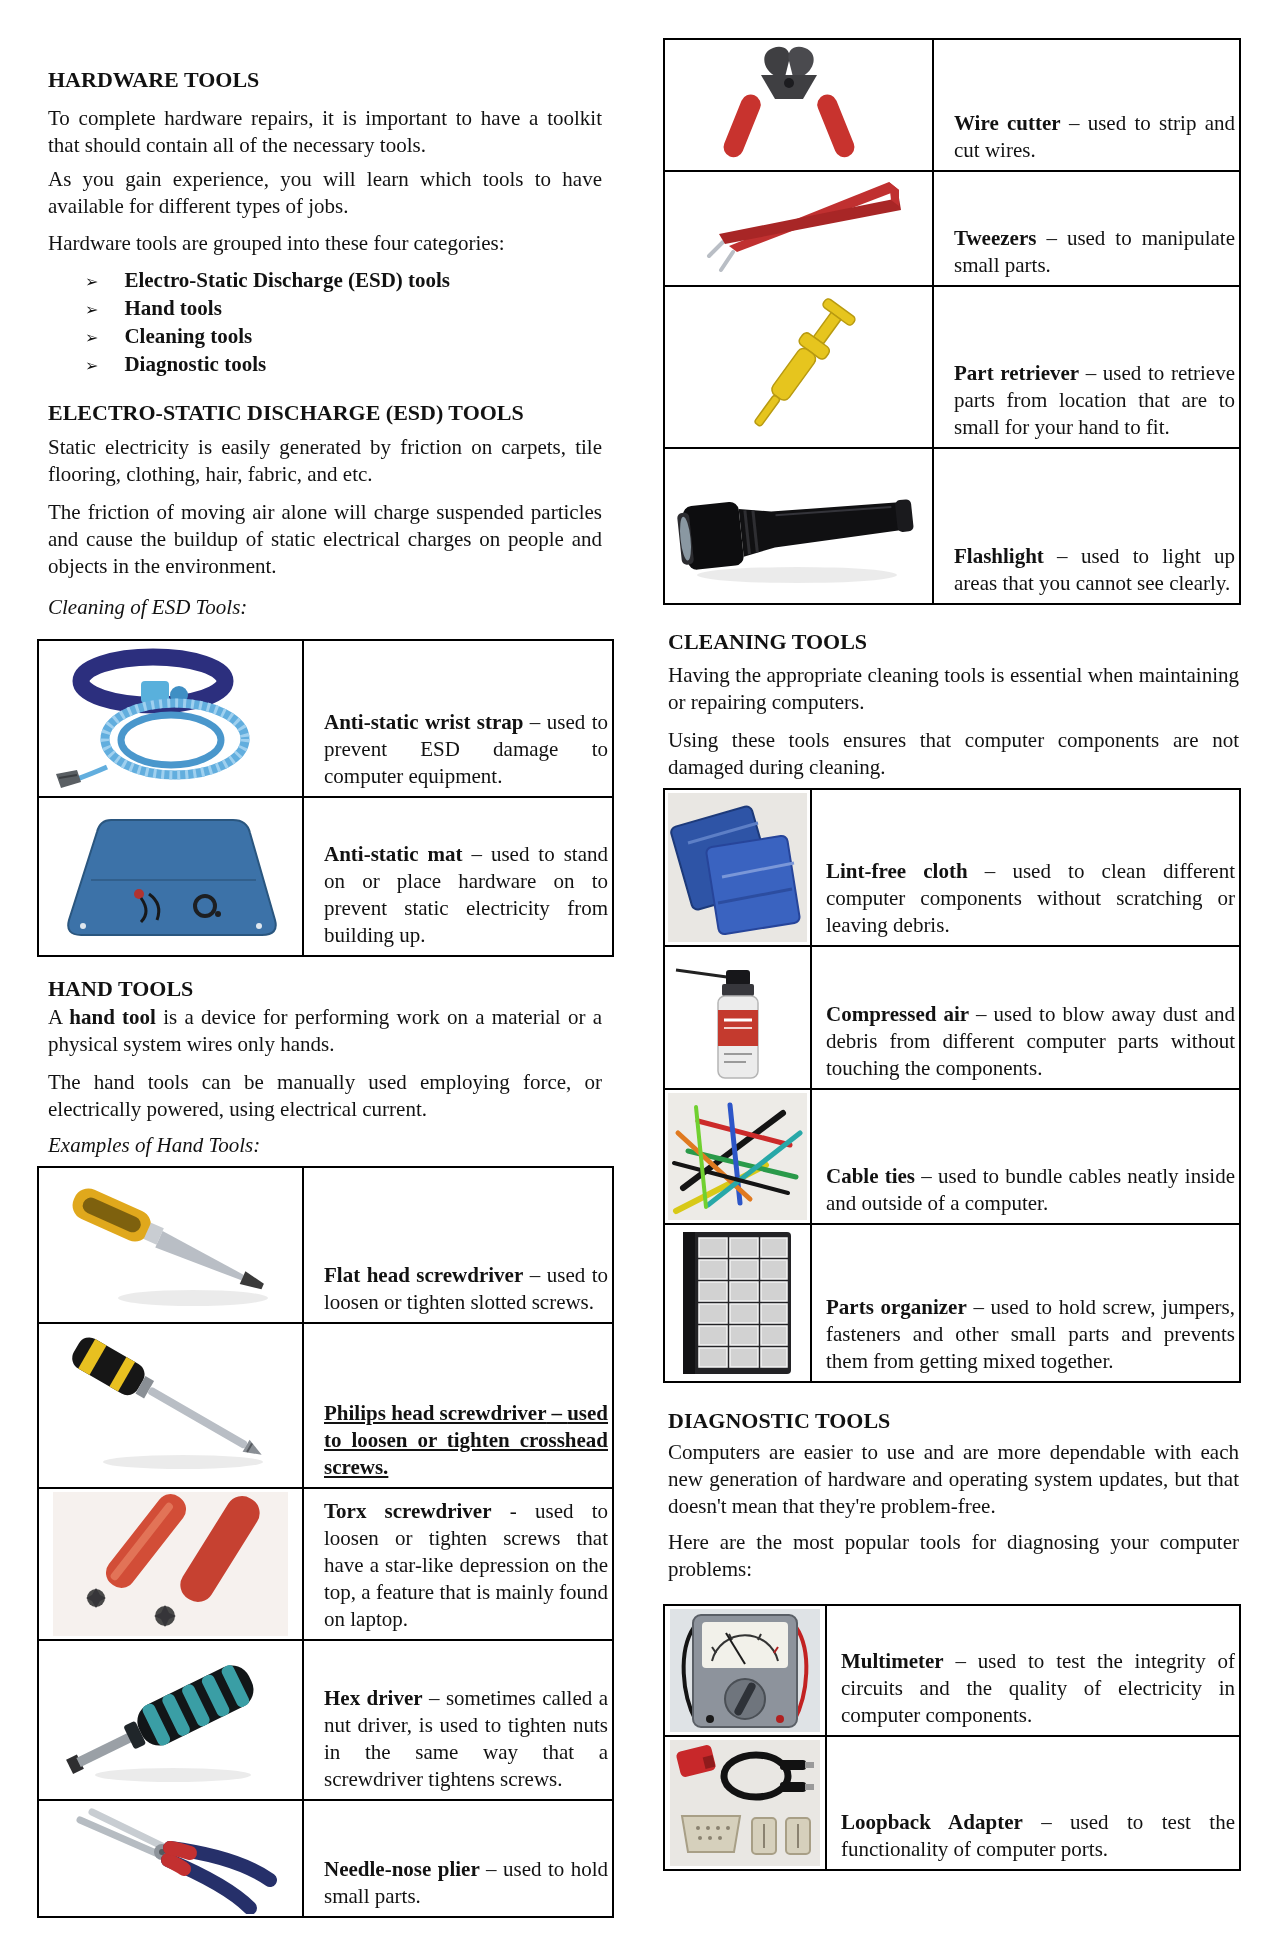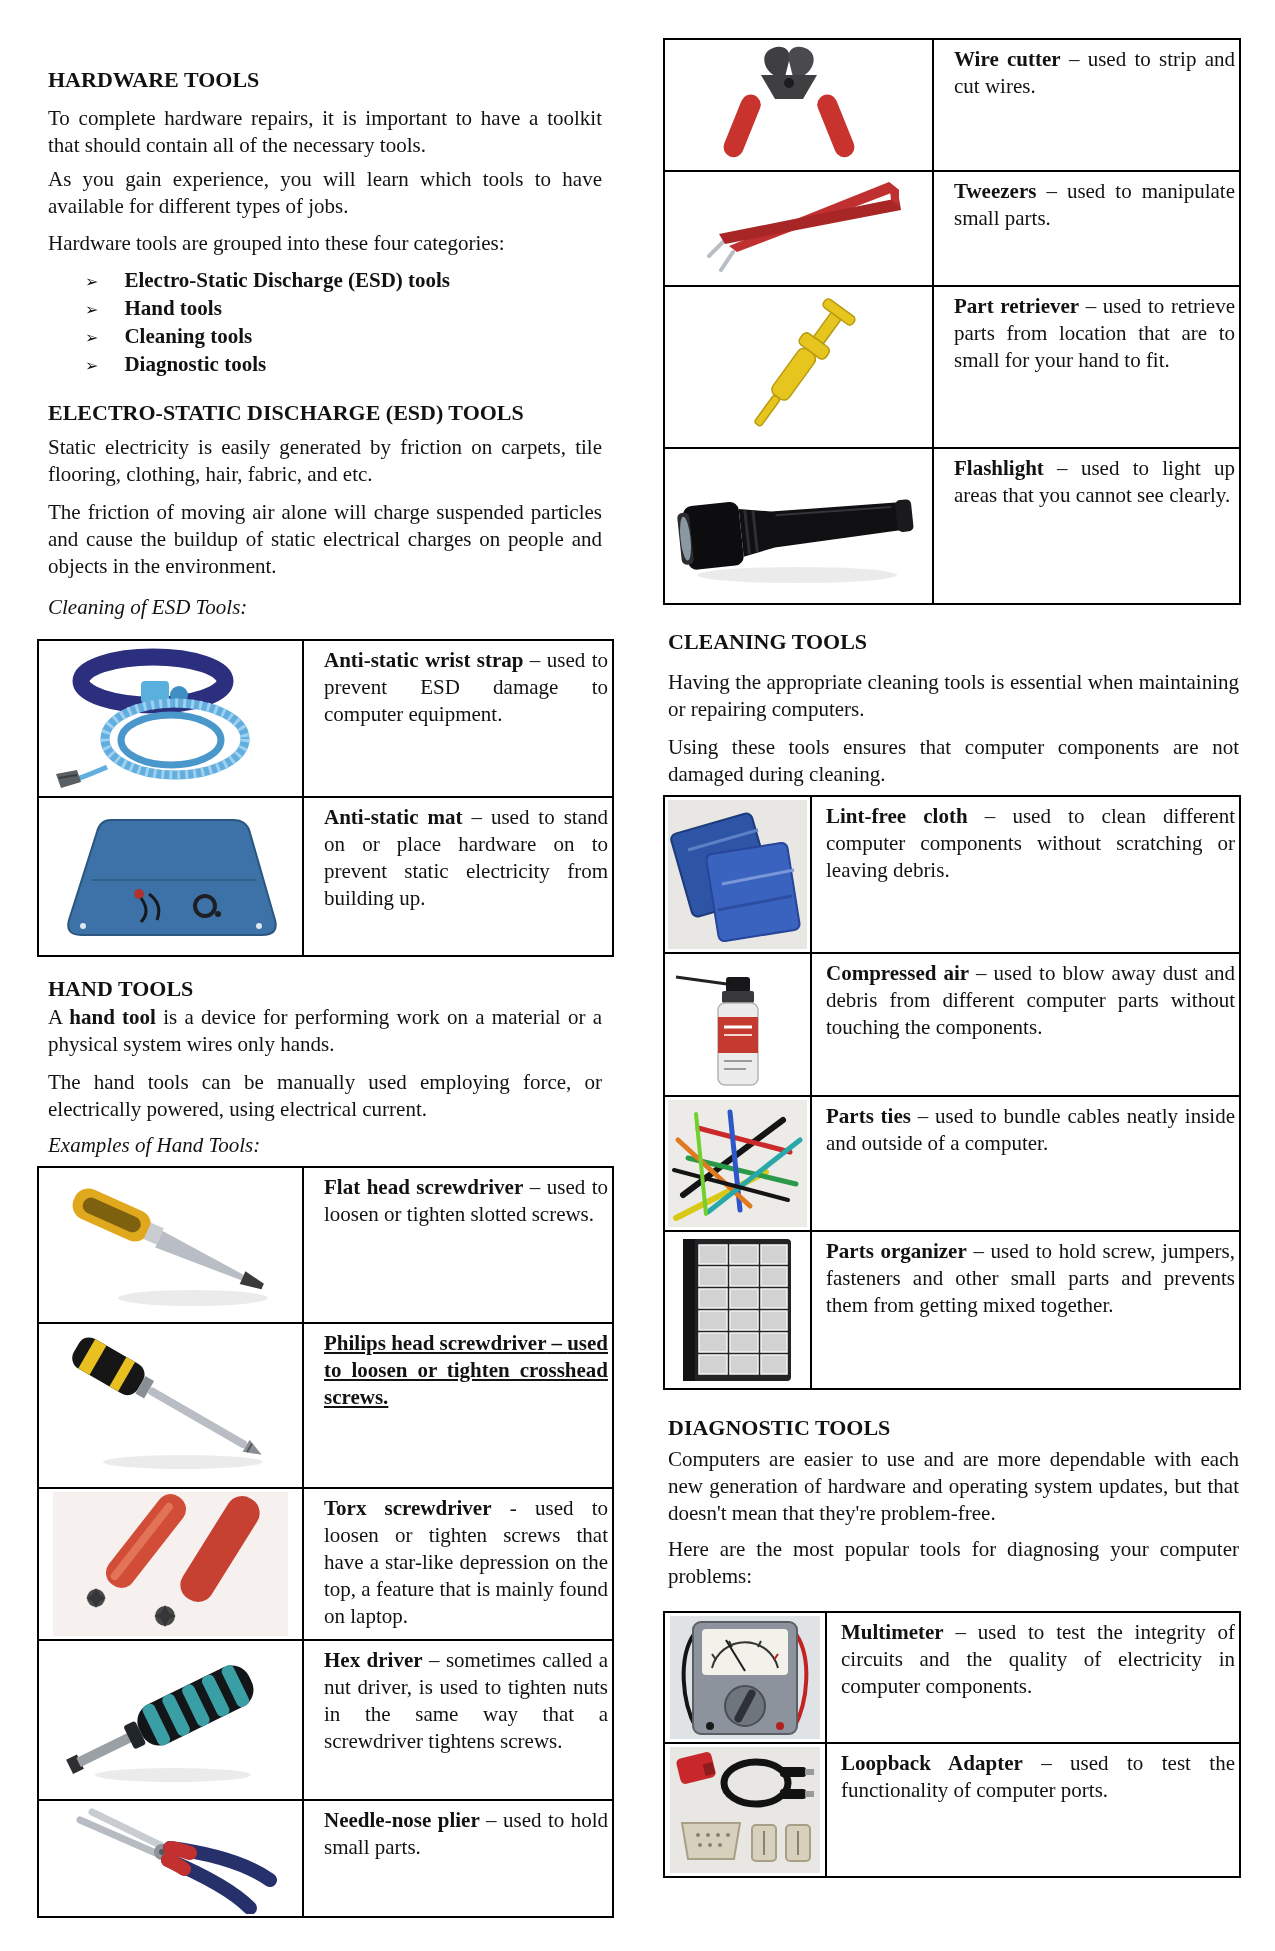--- a/index.html
+++ b/index.html
@@ -19,21 +19,21 @@
   ul.cats li{display:flex;align-items:baseline;font-size:21px;line-height:26px;font-weight:700;}
   .bg{font-family:"DejaVu Sans",sans-serif;font-size:16px;margin-right:26px;font-weight:400;}
   .ttable{border:2px solid #000;}
   .trow{display:flex;border-top:2px solid #000;align-items:stretch;}
   .trow:first-child{border-top:none;}
   .timg{border-right:2px solid #000;display:flex;align-items:center;justify-content:center;overflow:hidden;background:#fff;}
   .w263 .timg{flex:0 0 263px;}
   .w267 .timg{flex:0 0 267px;}
   .w145 .timg{flex:0 0 145px;}
   .w160 .timg{flex:0 0 160px;}
-  .ttxt{flex:1;display:flex;align-items:flex-start;padding:6px 4px 6px 20px;}
+  .ttxt{flex:1;display:flex;align-items:flex-end;padding:6px 4px 6px 20px;}
   .w145 .ttxt,.w160 .ttxt{padding-left:14px;}
   .ttxt p{margin:0;font-size:21px;line-height:27px;text-align:justify;width:100%;}
   .ttxt b{font-weight:700;}
   .bold-all span,.bold-all b{font-weight:700;text-decoration:underline;}
   svg{display:block;}
 </style>
 </head>
 <body>
 
 <div class="col" id="colL">
@@ -272,21 +272,21 @@
           </g>
         </svg>
       </div>
       <div class="ttxt">
         <p><b>Flashlight</b><span> – </span><span>used to light up areas that you cannot see clearly.</span></p>
       </div>
     </div>
   </div>
 
   <h2 class="h" style="margin-top:23px">CLEANING TOOLS</h2>
-  <p class="body" style="margin-top:14px">Having the appropriate cleaning tools is essential when maintaining or repairing computers.</p>
+  <p class="body" style="margin-top:7px">Having the appropriate cleaning tools is essential when maintaining or repairing computers.</p>
   <p class="body" style="margin-top:11px">Using these tools ensures that computer components are not damaged during cleaning.</p>
 
   <div class="ttable w145" style="margin-top:7px">
     <div class="trow" style="height:155px">
       <div class="timg">
         <svg width="139" height="149" viewBox="0 0 139 149">
           <rect x="0" y="0" width="139" height="149" fill="#e9e7e3"></rect>
           <rect x="12" y="22" width="84" height="86" rx="6" transform="rotate(-16 54 65)" fill="#2e54a6" stroke="#1d3a7a" stroke-width="2"></rect>
           <line x1="20" y1="50" x2="90" y2="30" stroke="#5d7fc6" stroke-width="3"></line>
           <rect x="44" y="48" width="82" height="88" rx="6" transform="rotate(-9 85 92)" fill="#3a63c0" stroke="#27459a" stroke-width="2"></rect>
@@ -327,21 +327,21 @@
             <line x1="30" y1="28" x2="122" y2="52" stroke="#cc2a2a" stroke-width="5"></line>
             <line x1="62" y1="12" x2="72" y2="110" stroke="#2d56c8" stroke-width="5"></line>
             <line x1="10" y1="40" x2="82" y2="106" stroke="#e07a20" stroke-width="5"></line>
             <line x1="40" y1="112" x2="132" y2="40" stroke="#28a8a8" stroke-width="5"></line>
             <line x1="6" y1="70" x2="120" y2="100" stroke="#141414" stroke-width="4"></line>
             <line x1="28" y1="14" x2="38" y2="114" stroke="#70d030" stroke-width="4"></line>
           </g>
         </svg>
       </div>
       <div class="ttxt">
-        <p><b>Parts ties</b><span> – </span><span>used to bundle cables neatly inside and outside of a computer.</span></p>
+        <p><b>Cable ties</b><span> – </span><span>used to bundle cables neatly inside and outside of a computer.</span></p>
       </div>
     </div>
     <div class="trow" style="height:156px">
       <div class="timg">
         <svg width="126" height="150" viewBox="0 0 126 150">
           <rect x="8" y="4" width="108" height="142" rx="4" fill="#232326"></rect>
           <rect x="8" y="4" width="12" height="142" fill="#121214"></rect>
           <g fill="#d2d2d2" stroke="#f4f4f4" stroke-width="1.5">
             <g>
               <rect x="24" y="10" width="28" height="19"></rect>

